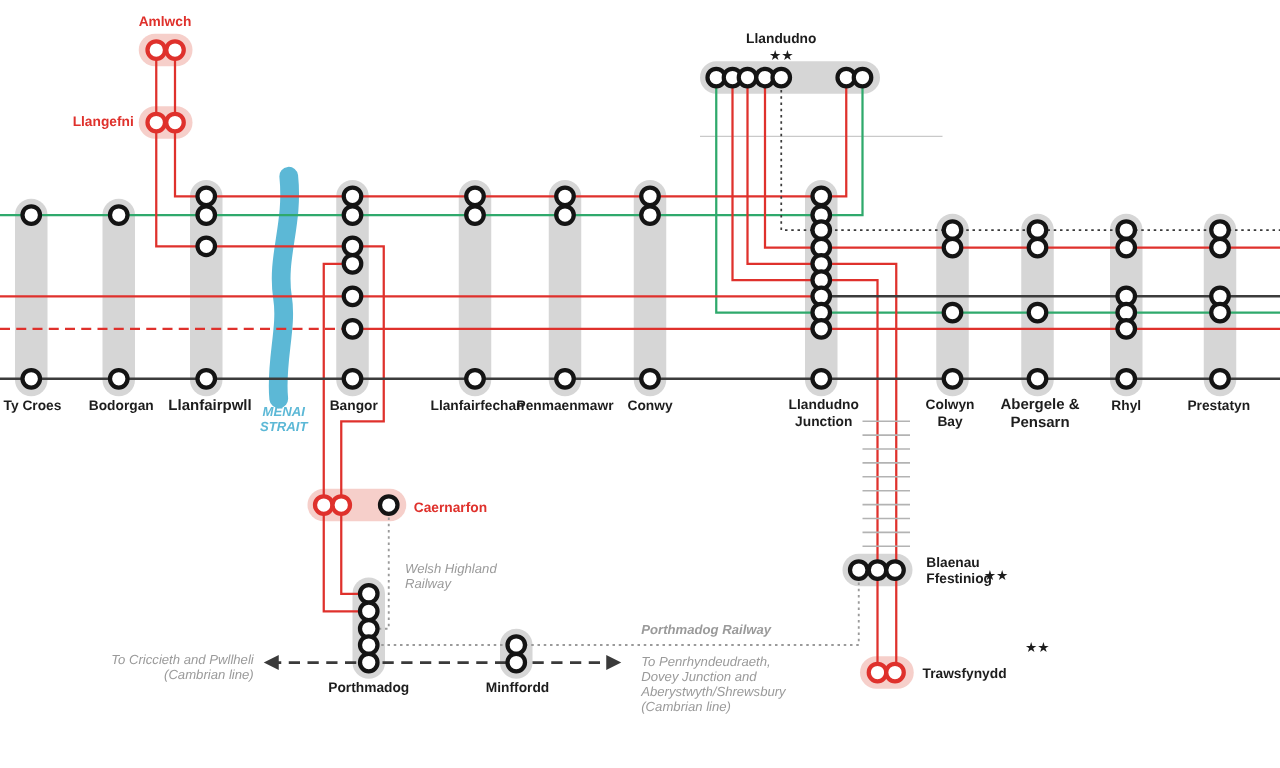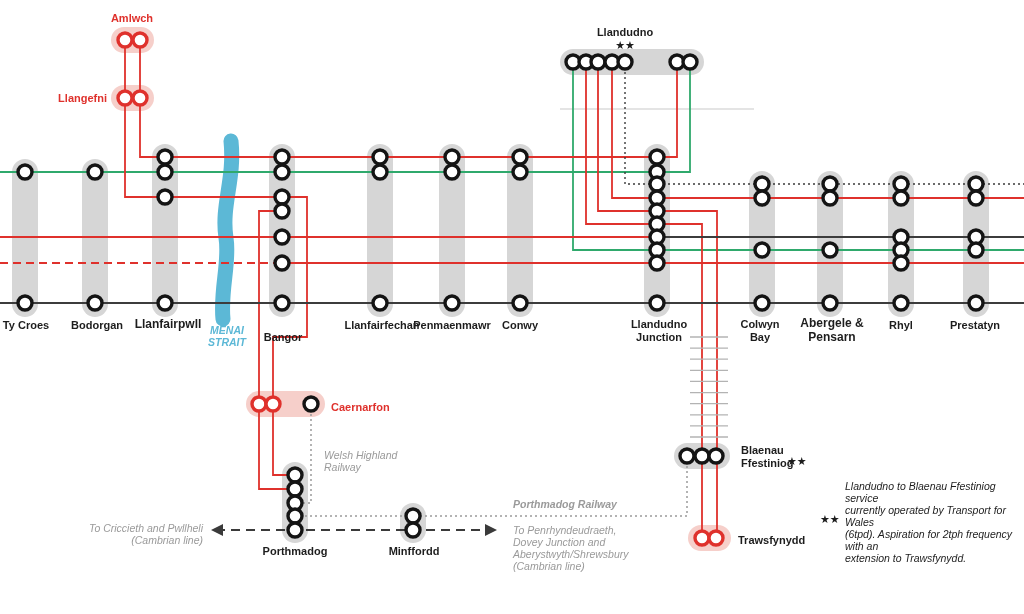--- a/index.html
+++ b/index.html
@@ -148,21 +148,21 @@
   <div id="labels-layer">
       <div class="lbl" style="left: 132px; top: 18px; color: rgb(223, 49, 44); font-size: 11px; font-weight: bold; text-align: center; transform: translate(-50%, -50%);">Amlwch</div>
       <div class="lbl" style="left: 107px; top: 98px; color: rgb(223, 49, 44); font-size: 11px; font-weight: bold; text-align: left; transform: translate(-100%, -50%);">Llangefni</div>
       <div class="lbl" style="left: 625px; top: 32px; color: rgb(29, 29, 29); font-size: 11px; font-weight: bold; text-align: center; transform: translate(-50%, -50%);">Llandudno</div>
       <div class="lbl" style="left: 625px; top: 45px; color: rgb(29, 29, 29); font-size: 11px; font-weight: bold; text-align: center; transform: translate(-50%, -50%);">★★</div>
       <div class="lbl" style="left: 227px; top: 337px; color: rgb(92, 184, 214); font-size: 10.5px; font-weight: bold; font-style: italic; text-align: center; transform: translate(-50%, -50%);">MENAI
 STRAIT</div>
       <div class="lbl" style="left: 26px; top: 325px; color: rgb(29, 29, 29); font-size: 11px; font-weight: bold; text-align: center; transform: translate(-50%, -50%);">Ty Croes</div>
       <div class="lbl" style="left: 97px; top: 325px; color: rgb(29, 29, 29); font-size: 11px; font-weight: bold; text-align: center; transform: translate(-50%, -50%);">Bodorgan</div>
       <div class="lbl" style="left: 168px; top: 325px; color: rgb(29, 29, 29); font-size: 12px; font-weight: bold; text-align: left; transform: translate(-50%, -50%);">Llanfairpwll</div>
-      <div class="lbl" style="left: 283px; top: 325px; color: rgb(29, 29, 29); font-size: 11px; font-weight: bold; text-align: center; transform: translate(-50%, -50%); margin-top: 12px;">Bangor</div>
+      <div class="lbl" style="left: 283px; top: 325px; color: rgb(29, 29, 29); font-size: 11px; font-weight: bold; text-align: center; transform: translate(-50%, -50%);">Bangor</div>
       <div class="lbl" style="left: 382px; top: 325px; color: rgb(29, 29, 29); font-size: 11px; font-weight: bold; text-align: center; transform: translate(-50%, -50%);">Llanfairfechan</div>
       <div class="lbl" style="left: 452px; top: 325px; color: rgb(29, 29, 29); font-size: 11px; font-weight: bold; text-align: center; transform: translate(-50%, -50%);">Penmaenmawr</div>
       <div class="lbl" style="left: 520px; top: 325px; color: rgb(29, 29, 29); font-size: 11px; font-weight: bold; text-align: center; transform: translate(-50%, -50%);">Conwy</div>
       <div class="lbl" style="left: 659px; top: 331px; color: rgb(29, 29, 29); font-size: 11px; font-weight: bold; text-align: center; transform: translate(-50%, -50%);">Llandudno
 Junction</div>
       <div class="lbl" style="left: 760px; top: 331px; color: rgb(29, 29, 29); font-size: 11px; font-weight: bold; text-align: center; transform: translate(-50%, -50%);">Colwyn
 Bay</div>
       <div class="lbl" style="left: 832px; top: 331px; color: rgb(29, 29, 29); font-size: 12px; font-weight: bold; text-align: center; transform: translate(-50%, -50%);">Abergele &amp;
 Pensarn</div>
       <div class="lbl" style="left: 901px; top: 325px; color: rgb(29, 29, 29); font-size: 11px; font-weight: bold; text-align: center; transform: translate(-50%, -50%);">Rhyl</div>
@@ -177,18 +177,14 @@
       <div class="lbl" style="left: 738px; top: 540px; color: rgb(29, 29, 29); font-size: 11px; font-weight: bold; text-align: left; transform: translate(0px, -50%);">Trawsfynydd</div>
       <div class="lbl" style="left: 295px; top: 551px; color: rgb(29, 29, 29); font-size: 11px; font-weight: bold; text-align: center; transform: translate(-50%, -50%);">Porthmadog</div>
       <div class="lbl" style="left: 414px; top: 551px; color: rgb(29, 29, 29); font-size: 11px; font-weight: bold; text-align: left; transform: translate(-50%, -50%);">Minffordd</div>
       <div class="lbl" style="left: 203px; top: 535px; color: rgb(154, 154, 154); font-size: 10.5px; font-weight: normal; font-style: italic; text-align: right; transform: translate(-100%, -50%);">To Criccieth and Pwllheli
 (Cambrian line)</div>
       <div class="lbl" style="left: 513px; top: 549px; color: rgb(154, 154, 154); font-size: 10.5px; font-weight: normal; font-style: italic; text-align: left; transform: translate(0px, -50%);">To Penrhyndeudraeth,
 Dovey Junction and
 Aberystwyth/Shrewsbury
 (Cambrian line)</div>
       <div class="lbl" style="left: 820px; top: 519px; color: rgb(29, 29, 29); font-size: 11px; font-weight: bold; text-align: left; transform: translate(0px, -50%);">★★</div>
-      <div class="lbl" style="left: 845px; top: 523px; color: rgb(29, 29, 29); font-size: 10.5px; font-weight: normal; font-style: italic; text-align: left; transform: translate(0px, -50%);">Llandudno to Blaenau Ffestiniog service
-currently operated by Transport for Wales
-(6tpd). Aspiration for 2tph frequency with an
-extension to Trawsfynydd.</div>
     </div>
 </div>
 
 </body></html>

